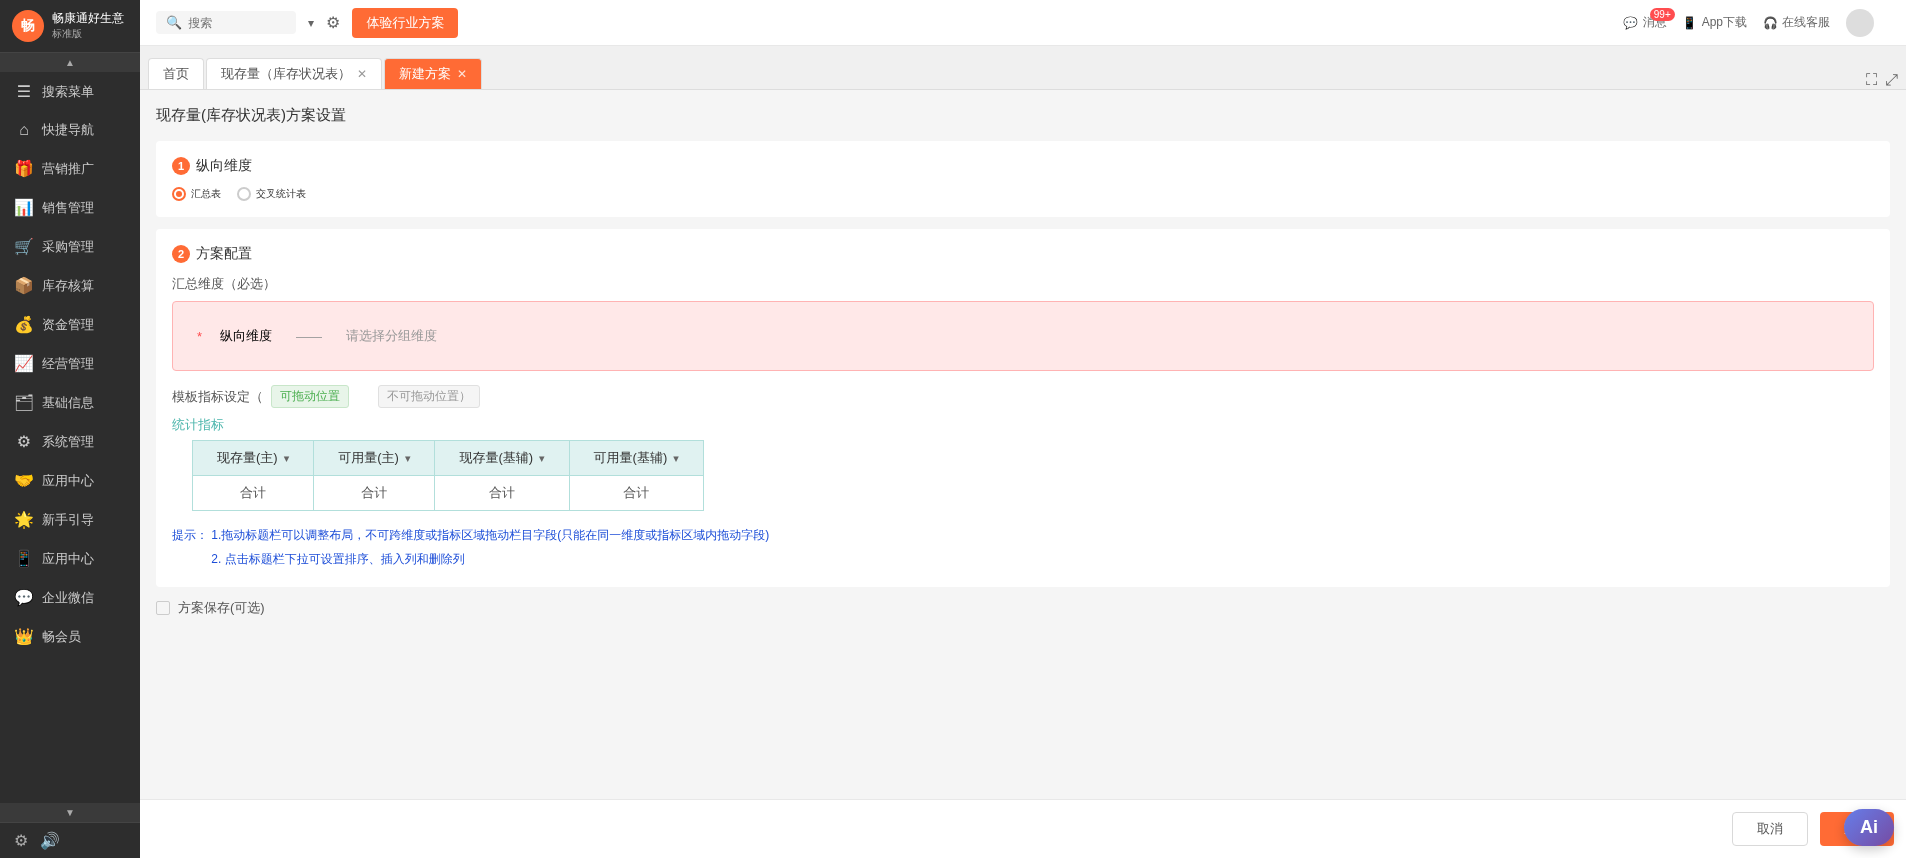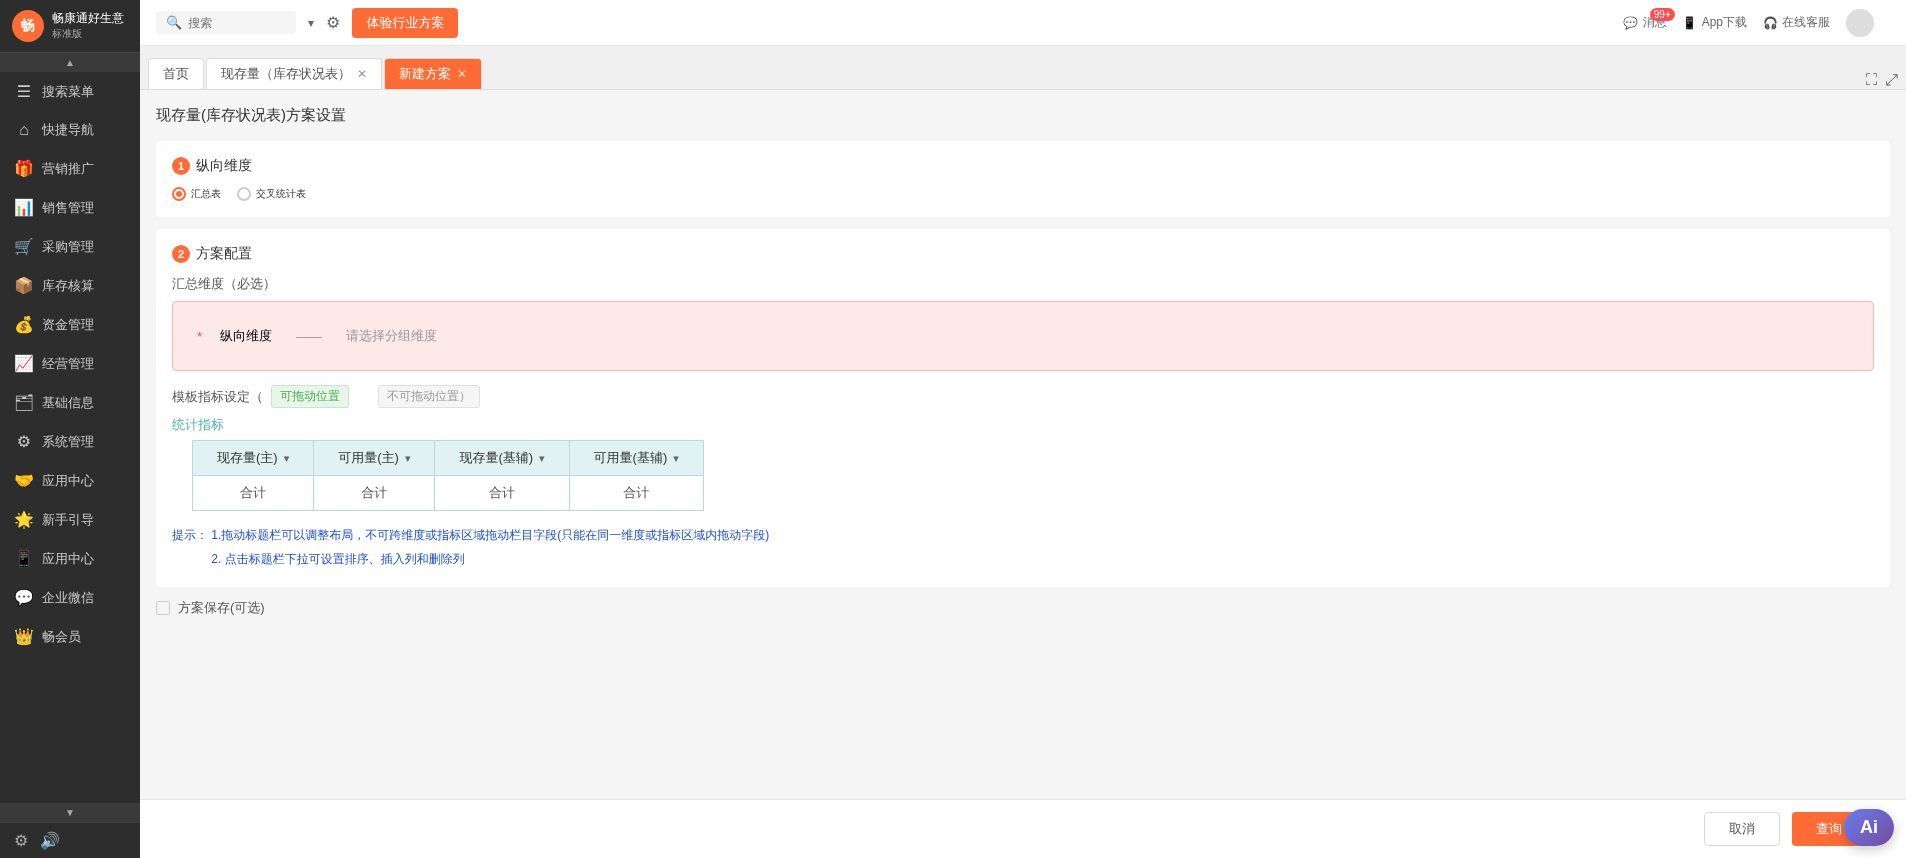--- a/index.html
+++ b/index.html
@@ -203,21 +203,21 @@
     .tips { margin-top: 12px; color: #1d4ed8; font-size: 12px; line-height: 2; }
     .tips-item { display: flex; gap: 6px; }
 
     
     .save-option { display: flex; align-items: center; gap: 8px; margin-top: 8px; font-size: 13px; color: #555; }
     .checkbox { width: 14px; height: 14px; border: 1px solid #ccc; border-radius: 2px; cursor: pointer; }
 
     
     .bottom-actions {
       background: #fff; border-top: 1px solid #e8e8e8;
-      padding: 12px 40px; display: flex; justify-content: flex-end; gap: 12px;
+      padding: 12px 12px; display: flex; justify-content: flex-end; gap: 12px;
       flex-shrink: 0;
     }
     .btn-cancel {
       background: #fff; border: 1px solid #d9d9d9; color: #555;
       padding: 7px 24px; border-radius: 4px; cursor: pointer; font-size: 13px;
     }
     .btn-query {
       background: #ff6b35; border: none; color: #fff;
       padding: 7px 24px; border-radius: 4px; cursor: pointer; font-size: 13px;
     }

